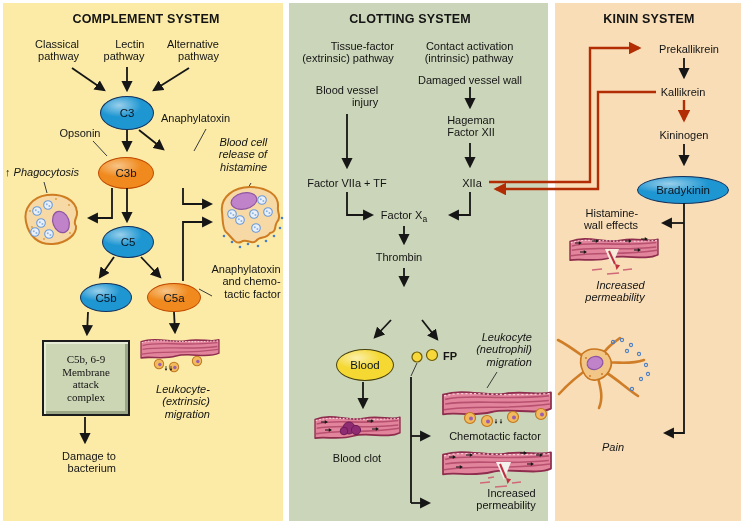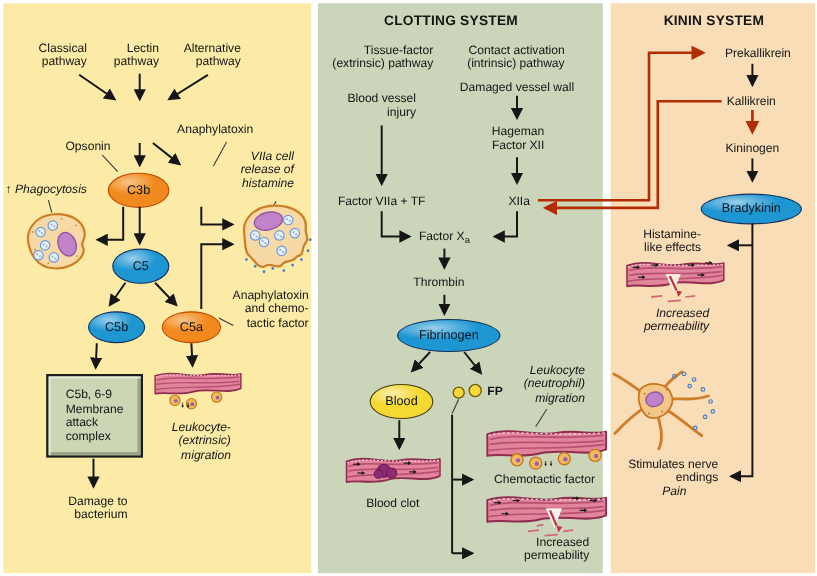--- a/index.html
+++ b/index.html
@@ -15,65 +15,67 @@
        line-height:12.3px;white-space:pre-line;}
   .lbl.leftal{transform:none;text-align:left;}
   .lbl.it{font-style:italic;}
   .lbl.b{font-weight:bold;}
   .node{position:absolute;display:flex;align-items:center;justify-content:center;
         border-radius:50%;font-size:11.5px;color:#0a1520;}
   .node.blue{background:radial-gradient(ellipse 62% 52% at 35% 26%,rgba(255,255,255,.55),rgba(255,255,255,0) 70%),var(--node-blue,#1E96D2);border:1.6px solid #15325c;}
   .node.orange{background:radial-gradient(ellipse 62% 52% at 35% 26%,rgba(255,255,240,.5),rgba(255,255,255,0) 70%),var(--node-orange,#F08A1E);border:1.6px solid #c04a00;}
   .node.yellow{background:radial-gradient(ellipse 62% 52% at 35% 26%,rgba(255,255,255,.6),rgba(255,255,255,0) 70%),var(--node-yellow,#F5D831);border:1.6px solid #45400f;}
   .mac-box{position:absolute;left:42px;top:340px;width:84px;height:72px;display:flex;
-        align-items:center;justify-content:center;font-size:11px;line-height:12.5px;
+        align-items:center;justify-content:center;text-align:center;font-size:11px;line-height:12.5px;
         white-space:pre-line;background:#ccd5b4;border:2px solid #1c1c1c;
-        box-shadow:inset 2px 2px 0 #e6ebd6, inset -3px -3px 0 #9aa686;}
+        box-shadow:inset 2px 2px 0 #e6ebd6, inset -3px -3px 0 #9aa686;font-family:Liberation Serif, serif;}
   svg.overlay{position:absolute;left:0;top:0;pointer-events:none;}
   .blk{stroke:#161616;stroke-width:1.8;fill:none;}
   .thin{stroke:#3a3a3a;stroke-width:1;fill:none;}
   .red{stroke:var(--connector-red,#B32D04);stroke-width:2.4;fill:none;}
   .bh{fill:#161616;}
   .rh{fill:var(--connector-red,#B32D04);}
   sub{font-size:8.5px;}
 </style>
 </head>
 <body>
 
 <div class="stage">
 
   <section class="panel complement"></section>
   <section class="panel clotting"></section>
   <section class="panel kinin"></section>
 
+  <div class="title" style="left:146px;top:12px">COMPLEMENT SYSTEM</div>
   <div class="lbl" style="left:57px;top:38px">Classical
 pathway</div>
   <div class="lbl" style="left:124px;top:38px">Lectin
 pathway</div>
   <div class="lbl" style="left:193px;top:38px">Alternative
 pathway</div>
   <div class="lbl leftal" style="left:161px;top:112px">Anaphylatoxin</div>
   <div class="lbl" style="left:80px;top:127px">Opsonin</div>
-  <div class="lbl it" style="left:243px;top:136px">VIIa cell
+  <div class="lbl it" style="left:243px;top:136px">Blood cell
 release of
 histamine</div>
   <div class="lbl it leftal" style="left:5px;top:166px">↑ Phagocytosis</div>
   <div class="lbl" style="left:246px;top:263px">Anaphylatoxin
 and chemo-
 tactic factor</div>
   <div class="lbl it" style="left:183px;top:383px">Leukocyte-
 (extrinsic)
 migration</div>
   <div class="lbl" style="left:89px;top:450px">Damage to
 bacterium</div>
   <div class="mac-box">C5b, 6-9
 Membrane
 attack
 complex</div>
 
+  <div class="node blue" style="left:100px;top:96px;width:52px;height:32px">C3</div>
   <div class="node orange" style="left:98px;top:157px;width:54px;height:30px">C3b</div>
   <div class="node blue" style="left:102px;top:226px;width:50px;height:30px">C5</div>
   <div class="node blue" style="left:80px;top:283px;width:50px;height:27px">C5b</div>
   <div class="node orange" style="left:147px;top:283px;width:52px;height:27px">C5a</div>
 
   <div class="title" style="left:410px;top:12px">CLOTTING SYSTEM</div>
   <div class="lbl" style="left:469px;top:40px">Contact activation
 (intrinsic) pathway</div>
   <div class="lbl" style="left:348px;top:40px">Tissue-factor
 (extrinsic) pathway</div>
@@ -88,33 +90,30 @@
   <div class="lbl" style="left:399px;top:251px">Thrombin</div>
   <div class="lbl b leftal" style="left:443px;top:350px">FP</div>
   <div class="lbl" style="left:357px;top:452px">Blood clot</div>
   <div class="lbl it" style="left:504px;top:331px">Leukocyte
 (neutrophil)
 migration</div>
   <div class="lbl" style="left:495px;top:430px">Chemotactic factor</div>
   <div class="lbl" style="left:506px;top:487px">Increased
 permeability</div>
 
-  <div class="node blue" style="left:361px;top:290px;width:92px;height:28px">Fibrinogen</div>
   <div class="node yellow" style="left:336px;top:349px;width:56px;height:30px">Blood</div>
 
   <div class="title" style="left:649px;top:12px">KININ SYSTEM</div>
   <div class="lbl" style="left:689px;top:43px">Prekallikrein</div>
   <div class="lbl" style="left:683px;top:86px">Kallikrein</div>
   <div class="lbl" style="left:684px;top:129px">Kininogen</div>
   <div class="lbl" style="left:611px;top:207px">Histamine-
-like effects</div>
+wall effects</div>
   <div class="lbl it" style="left:615px;top:279px">Increased
 permeability</div>
-  <div class="lbl" style="left:612px;top:416px">Stimulates nerve
-endings</div>
   <div class="lbl it" style="left:613px;top:441px">Pain</div>
   <div class="node blue" style="left:637px;top:176px;width:90px;height:26px">Bradykinin</div>
 
   <svg class="overlay" width="743" height="524" viewBox="0 0 743 524">
     <defs>
       <marker id="mb" viewBox="0 0 10 10" refX="8" refY="5" markerWidth="6.2" markerHeight="6.2" orient="auto-start-reverse">
         <path class="bh" d="M0,0 L10,5 L0,10 z"></path>
       </marker>
       <marker id="mr" viewBox="0 0 10 10" refX="8" refY="5" markerWidth="5.4" markerHeight="5.4" orient="auto-start-reverse">
         <path class="rh" d="M0,0 L10,5 L0,10 z"></path>

